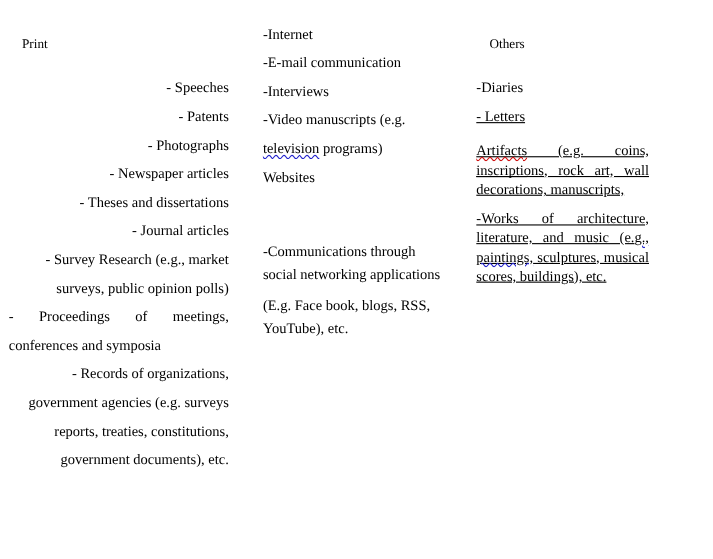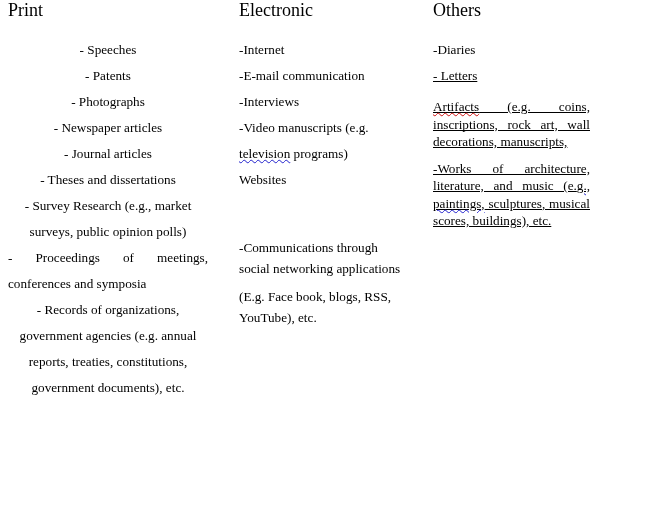--- a/index.html
+++ b/index.html
@@ -26,44 +26,44 @@
     position: absolute;
     top: 0;
   }
 
   
   #col-print      { left: 8px;   width: 200px; }
   #col-electronic { left: 239px; width: 172px; }
   #col-others     { left: 433px; width: 157px; }
 
   .col-heading {
-    font-size: 18px;
+    font-size: 12px;
     line-height: 17px;
-    margin: 0;
-    padding-top: 2px;
+    margin: 12px;
+    padding-top: 20px;
     white-space: nowrap;
   }
 
   .col-body {
     margin: 0;
     padding: 0;
     list-style: none;
   }
 
   .entry {
     font-size: 13.2px;
     margin: 0;
     padding: 0;
   }
 
   
   #col-print .col-body { margin-top: 18px; }
   #col-print .entry {
     line-height: 26px;
-    text-align: center;
+    text-align: right;
   }
   #col-print .entry.justify {
     text-align: justify;
     text-align-last: left;
   }
 
   
   #col-electronic .col-body { margin-top: 18px; }
   #col-electronic .entry {
     line-height: 26px;
@@ -113,30 +113,29 @@
 <div class="page">
 
   <div class="column" id="col-print">
     <p class="col-heading">Print</p>
 
     <div class="col-body">
       <p class="entry">- Speeches</p>
       <p class="entry">- Patents</p>
       <p class="entry">- Photographs</p>
       <p class="entry">- Newspaper articles</p>
+      <p class="entry">- Theses and dissertations</p>
       <p class="entry">- Journal articles</p>
-      <p class="entry">- Theses and dissertations</p>
       <p class="entry">- Survey Research (e.g., market surveys, public opinion polls)</p>
       <p class="entry justify">- Proceedings of meetings, conferences and symposia</p>
-      <p class="entry">- Records of organizations, government agencies (e.g. annual reports, treaties, constitutions, government documents), etc.</p>
+      <p class="entry">- Records of organizations, government agencies (e.g. surveys reports, treaties, constitutions, government documents), etc.</p>
     </div>
   </div>
 
   <div class="column" id="col-electronic">
-    <p class="col-heading">Electronic</p>
 
     <div class="col-body">
       <p class="entry">-Internet</p>
       <p class="entry">-E-mail communication</p>
       <p class="entry">-Interviews</p>
 
       <p class="entry"><span>-Video manuscripts (e.g. </span><span class="sp-blue">television</span><span> programs)</span></p>
 
       <p class="entry">Websites</p>
       <p class="entry tight">-Communications through social networking applications</p>

